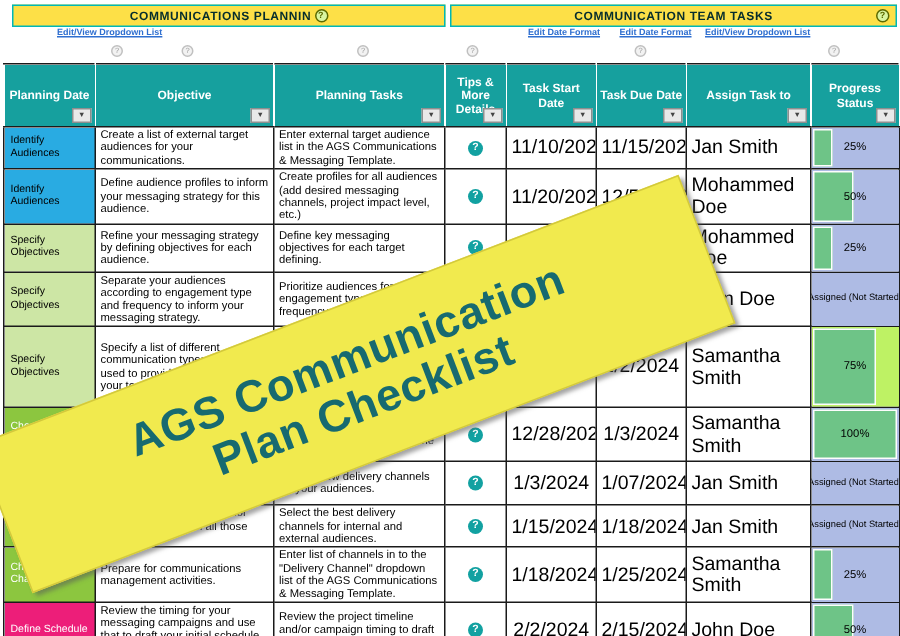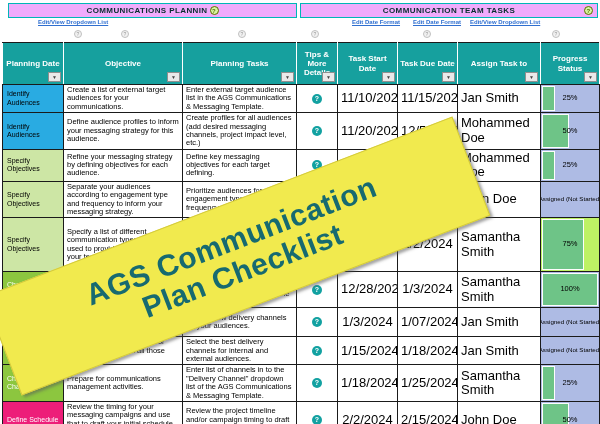--- a/index.html
+++ b/index.html
@@ -3,21 +3,21 @@
 <meta charset="utf-8">
 <style>
   html,body{margin:0;padding:0;}
   body{
     width:600px;height:424px;position:relative;overflow:hidden;
     background:#ffffff;font-family:"Liberation Sans",sans-serif;
     -webkit-font-smoothing:antialiased;
   }
   
   .topbar{
-    position:absolute;top:3px;height:15px;background:#f0abfc;
+    position:absolute;top:3px;height:15px;background:#fde047;
     border:1px solid #00b7b7;display:flex;align-items:center;justify-content:center;
     font-size:8px;font-weight:bold;color:#062d2d;letter-spacing:.4px;box-sizing:border-box;
   }
   .topbar.left{left:8px;width:289px;}
   .topbar.right{left:300px;width:298px;}
   .qcircle{
     display:inline-flex;align-items:center;justify-content:center;
     width:9px;height:9px;border-radius:50%;border:1px solid #5c6a00;
     color:#5c6a00;font-size:6px;font-weight:bold;margin-left:2px;box-sizing:border-box;background:#d9f5a0;
   }

